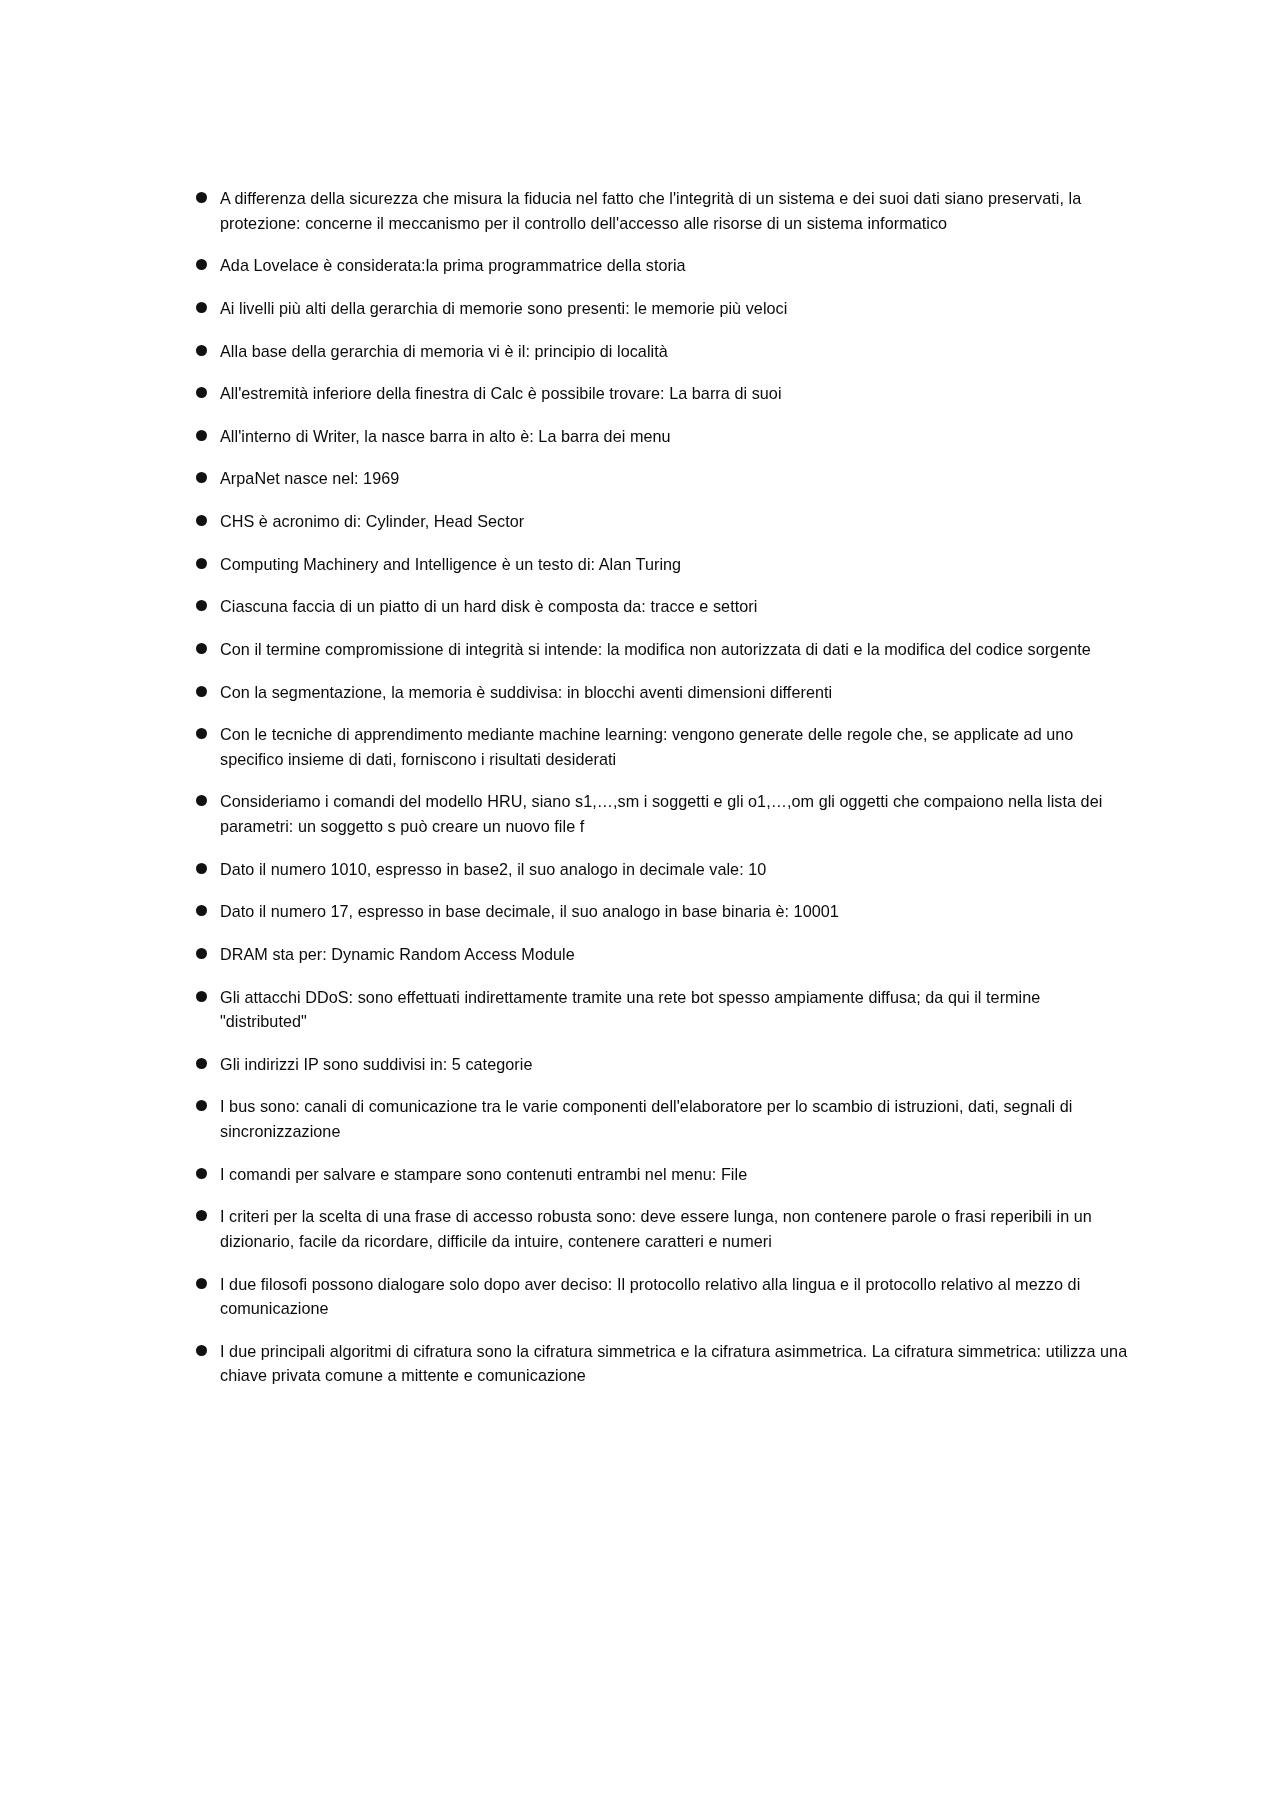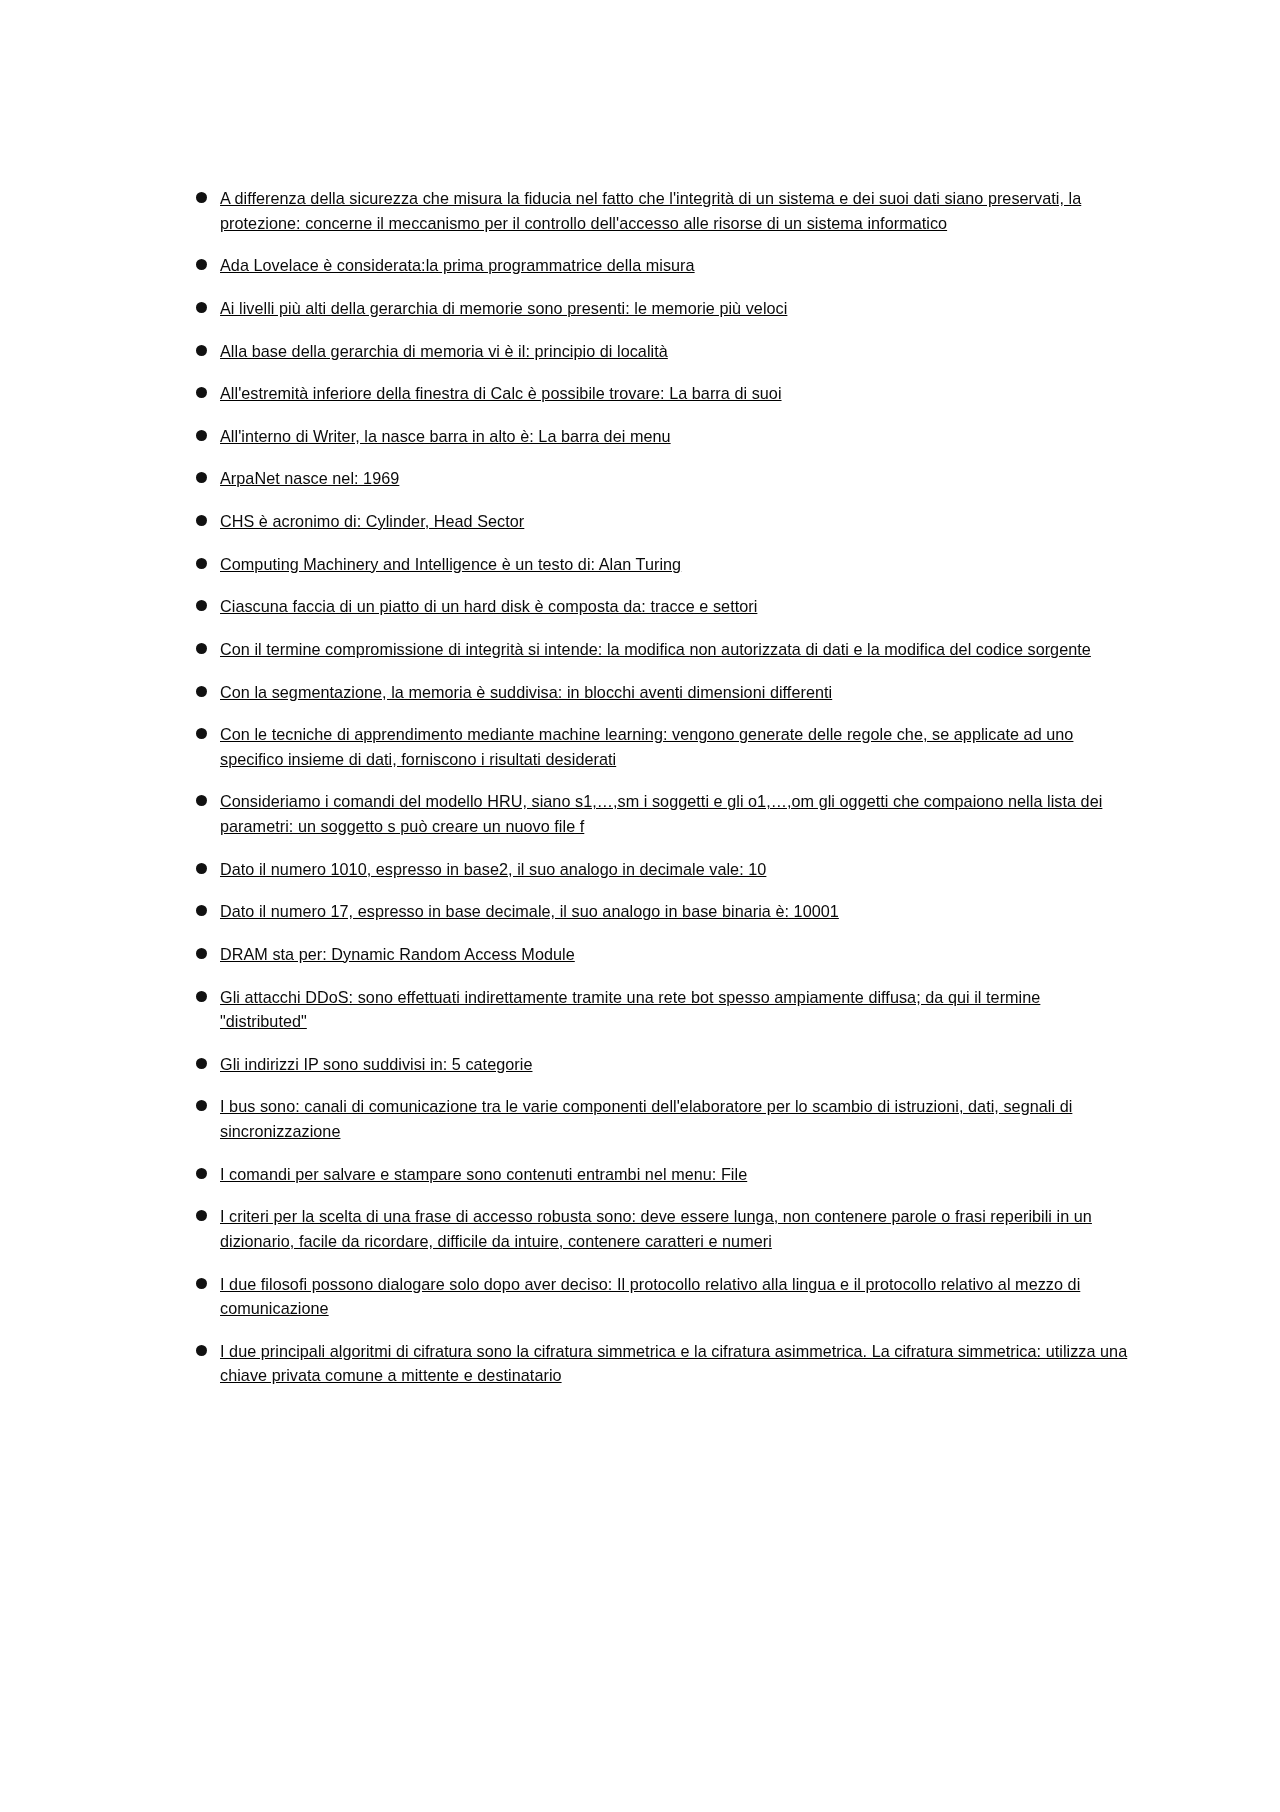--- a/index.html
+++ b/index.html
@@ -13,21 +13,20 @@
     font-family: "Liberation Sans", sans-serif;
     color: #000000;
   }
   .page {
     position: relative;
     width: 1280px;
     min-height: 1812px;
     box-sizing: border-box;
     padding: 186px 150px 120px 196px;
     background: #ffffff;
-    text-decoration: underline;
   }
   .bullet-list {
     list-style: none;
     margin: 0;
     padding: 0;
   }
   .bullet-item {
     position: relative;
     padding-left: 24px;
     margin-bottom: 18px;
@@ -55,21 +54,21 @@
 <body>
 
 <div class="page">
   <ul class="bullet-list">
     <li class="bullet-item">
       <span class="dot"></span>
       <span class="txt">A differenza della sicurezza che misura la fiducia nel fatto che l'integrità di un sistema e dei suoi dati siano preservati, la protezione: concerne il meccanismo per il controllo dell'accesso alle risorse di un sistema informatico</span>
     </li>
     <li class="bullet-item">
       <span class="dot"></span>
-      <span class="txt">Ada Lovelace è considerata:la prima programmatrice della misura</span>
+      <span class="txt">Ada Lovelace è considerata:la prima programmatrice della storia</span>
     </li>
     <li class="bullet-item">
       <span class="dot"></span>
       <span class="txt">Ai livelli più alti della gerarchia di memorie sono presenti: le memorie più veloci</span>
     </li>
     <li class="bullet-item">
       <span class="dot"></span>
       <span class="txt">Alla base della gerarchia di memoria vi è il: principio di località</span>
     </li>
     <li class="bullet-item">
@@ -143,16 +142,16 @@
     <li class="bullet-item">
       <span class="dot"></span>
       <span class="txt">I criteri per la scelta di una frase di accesso robusta sono: deve essere lunga, non contenere parole o frasi reperibili in un dizionario, facile da ricordare, difficile da intuire, contenere caratteri e numeri</span>
     </li>
     <li class="bullet-item">
       <span class="dot"></span>
       <span class="txt">I due filosofi possono dialogare solo dopo aver deciso: Il protocollo relativo alla lingua e il protocollo relativo al mezzo di comunicazione</span>
     </li>
     <li class="bullet-item">
       <span class="dot"></span>
-      <span class="txt">I due principali algoritmi di cifratura sono la cifratura simmetrica e la cifratura asimmetrica. La cifratura simmetrica: utilizza una chiave privata comune a mittente e destinatario</span>
+      <span class="txt">I due principali algoritmi di cifratura sono la cifratura simmetrica e la cifratura asimmetrica. La cifratura simmetrica: utilizza una chiave privata comune a mittente e comunicazione</span>
     </li>
   </ul>
 </div>
 
 </body></html>

